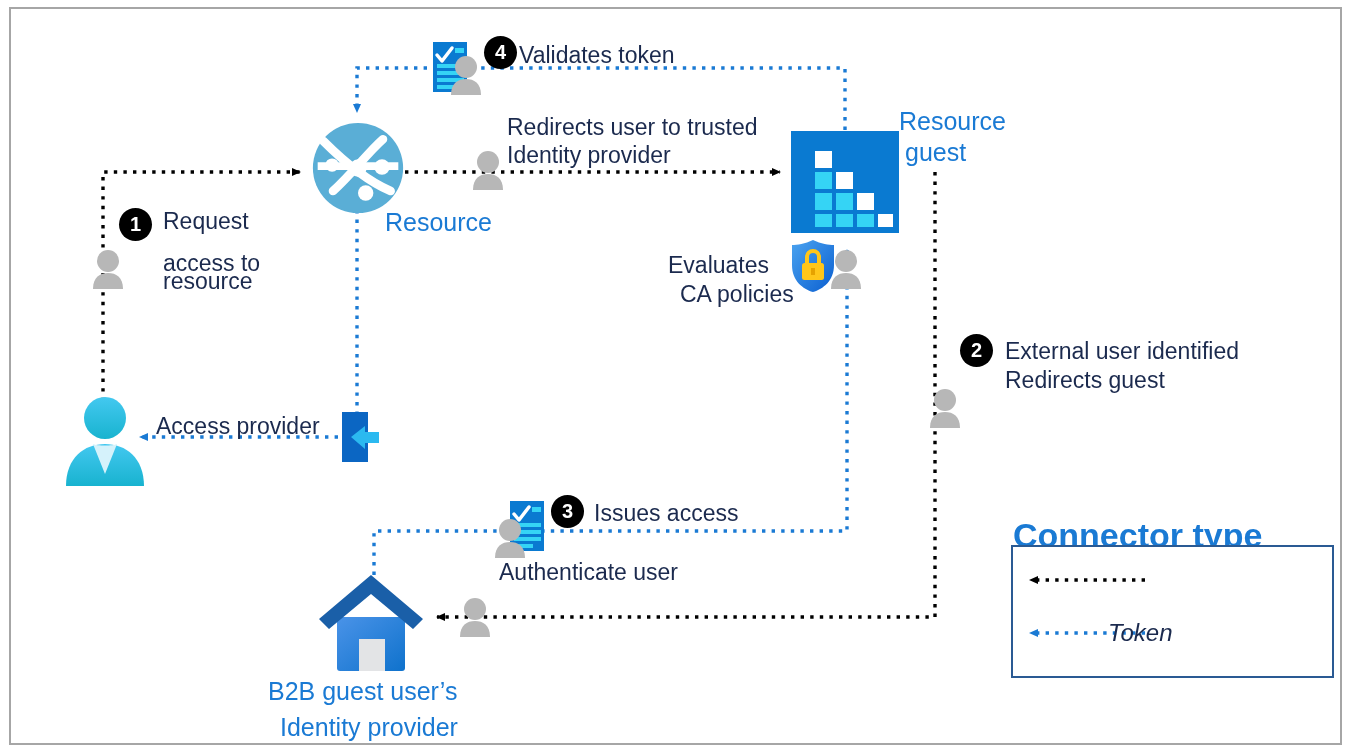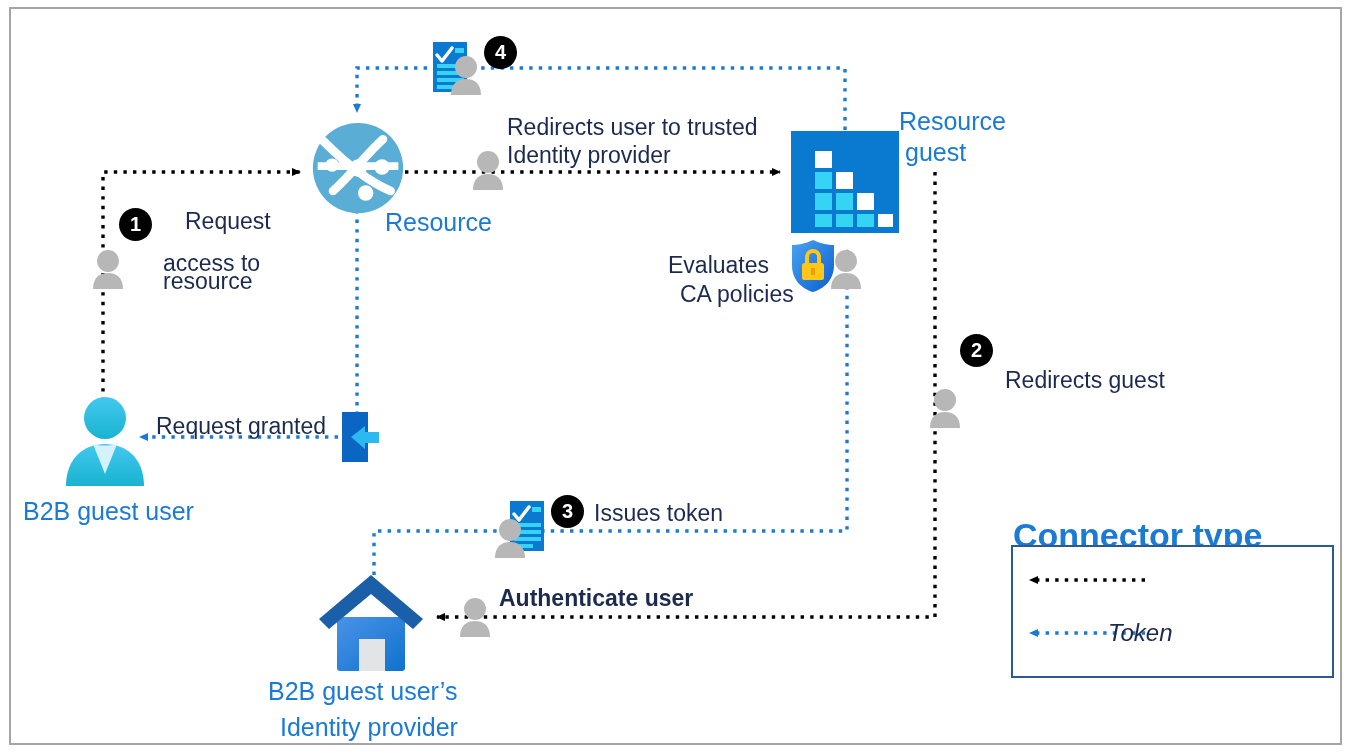--- a/index.html
+++ b/index.html
@@ -270,45 +270,46 @@
       <circle cx="16" cy="12" r="11" fill="#b7b7b7"></circle>
       <path d="M1,40 C1,28 8,24 16,24 C24,24 31,28 31,40 Z" fill="#b7b7b7"></path>
     </svg>
   </div>
 
   <div class="step" style="left:119px; top:208px;">1</div>
   <div class="step" style="left:960px; top:334px;">2</div>
   <div class="step" style="left:551px; top:495px;">3</div>
   <div class="step" style="left:484px; top:36px;">4</div>
 
+  <div class="lbl" style="left:519px; top:41px;">Validates token</div>
 
   <div class="lbl" style="left:507px; top:113px;">Redirects user to trusted</div>
   <div class="lbl" style="left:507px; top:141px;">Identity provider</div>
 
   <div class="lbl-blue" style="left:899px; top:106px;">Resource</div>
   <div class="lbl-blue" style="left:905px; top:137px;">guest</div>
 
-  <div class="lbl" style="left:163px; top:207px;margin-left:22px;">Request</div>
+  <div class="lbl" style="left:163px; top:207px;">Request</div>
   <div class="lbl" style="left:163px; top:237px;margin-top:12px;">access to</div>
   <div class="lbl" style="left:163px; top:267px;">resource</div>
 
   <div class="lbl-blue" style="left:385px; top:207px;">Resource</div>
 
   <div class="lbl" style="left:668px; top:251px;">Evaluates</div>
   <div class="lbl" style="left:668px; top:280px;margin-left:12px;">CA policies</div>
 
+  <div class="lbl" style="left:1005px; top:337px;">External user identified</div>
   <div class="lbl" style="left:1005px; top:366px;">Redirects guest</div>
 
-  <div class="lbl" style="left:156px; top:412px;">Request granted</div>
-
-  <div class="lbl-blue" style="left:23px; top:496px;">B2B guest user</div>
-
-  <div class="lbl" style="left:594px; top:499px;">Issues token</div>
-
-  <div class="lbl" style="left:499px; top:584px;font-weight:bold;">Authenticate user</div>
+  <div class="lbl" style="left:156px; top:412px;">Access provider</div>
+
+
+  <div class="lbl" style="left:594px; top:499px;">Issues access</div>
+
+  <div class="lbl" style="left:499px; top:558px;">Authenticate user</div>
 
   <div class="lbl-blue" style="left:268px; top:676px;">B2B guest user’s</div>
   <div class="lbl-blue" style="left:280px; top:712px;">Identity provider</div>
 
   <div class="legend-title">Connector type</div>
   <div class="legend-box"></div>
 
   <svg class="layer" viewBox="0 0 1351 754">
     <path d="M1145,580 L1030,580" fill="none" stroke="#000000" stroke-width="3.4" stroke-dasharray="3.4,6.2" marker-end="url(#arrowBlack)"></path>
     <path d="M1145,633 L1030,633" fill="none" stroke="#1a7ad4" stroke-width="3.4" stroke-dasharray="3.4,6.2" marker-end="url(#arrowBlue)"></path>

